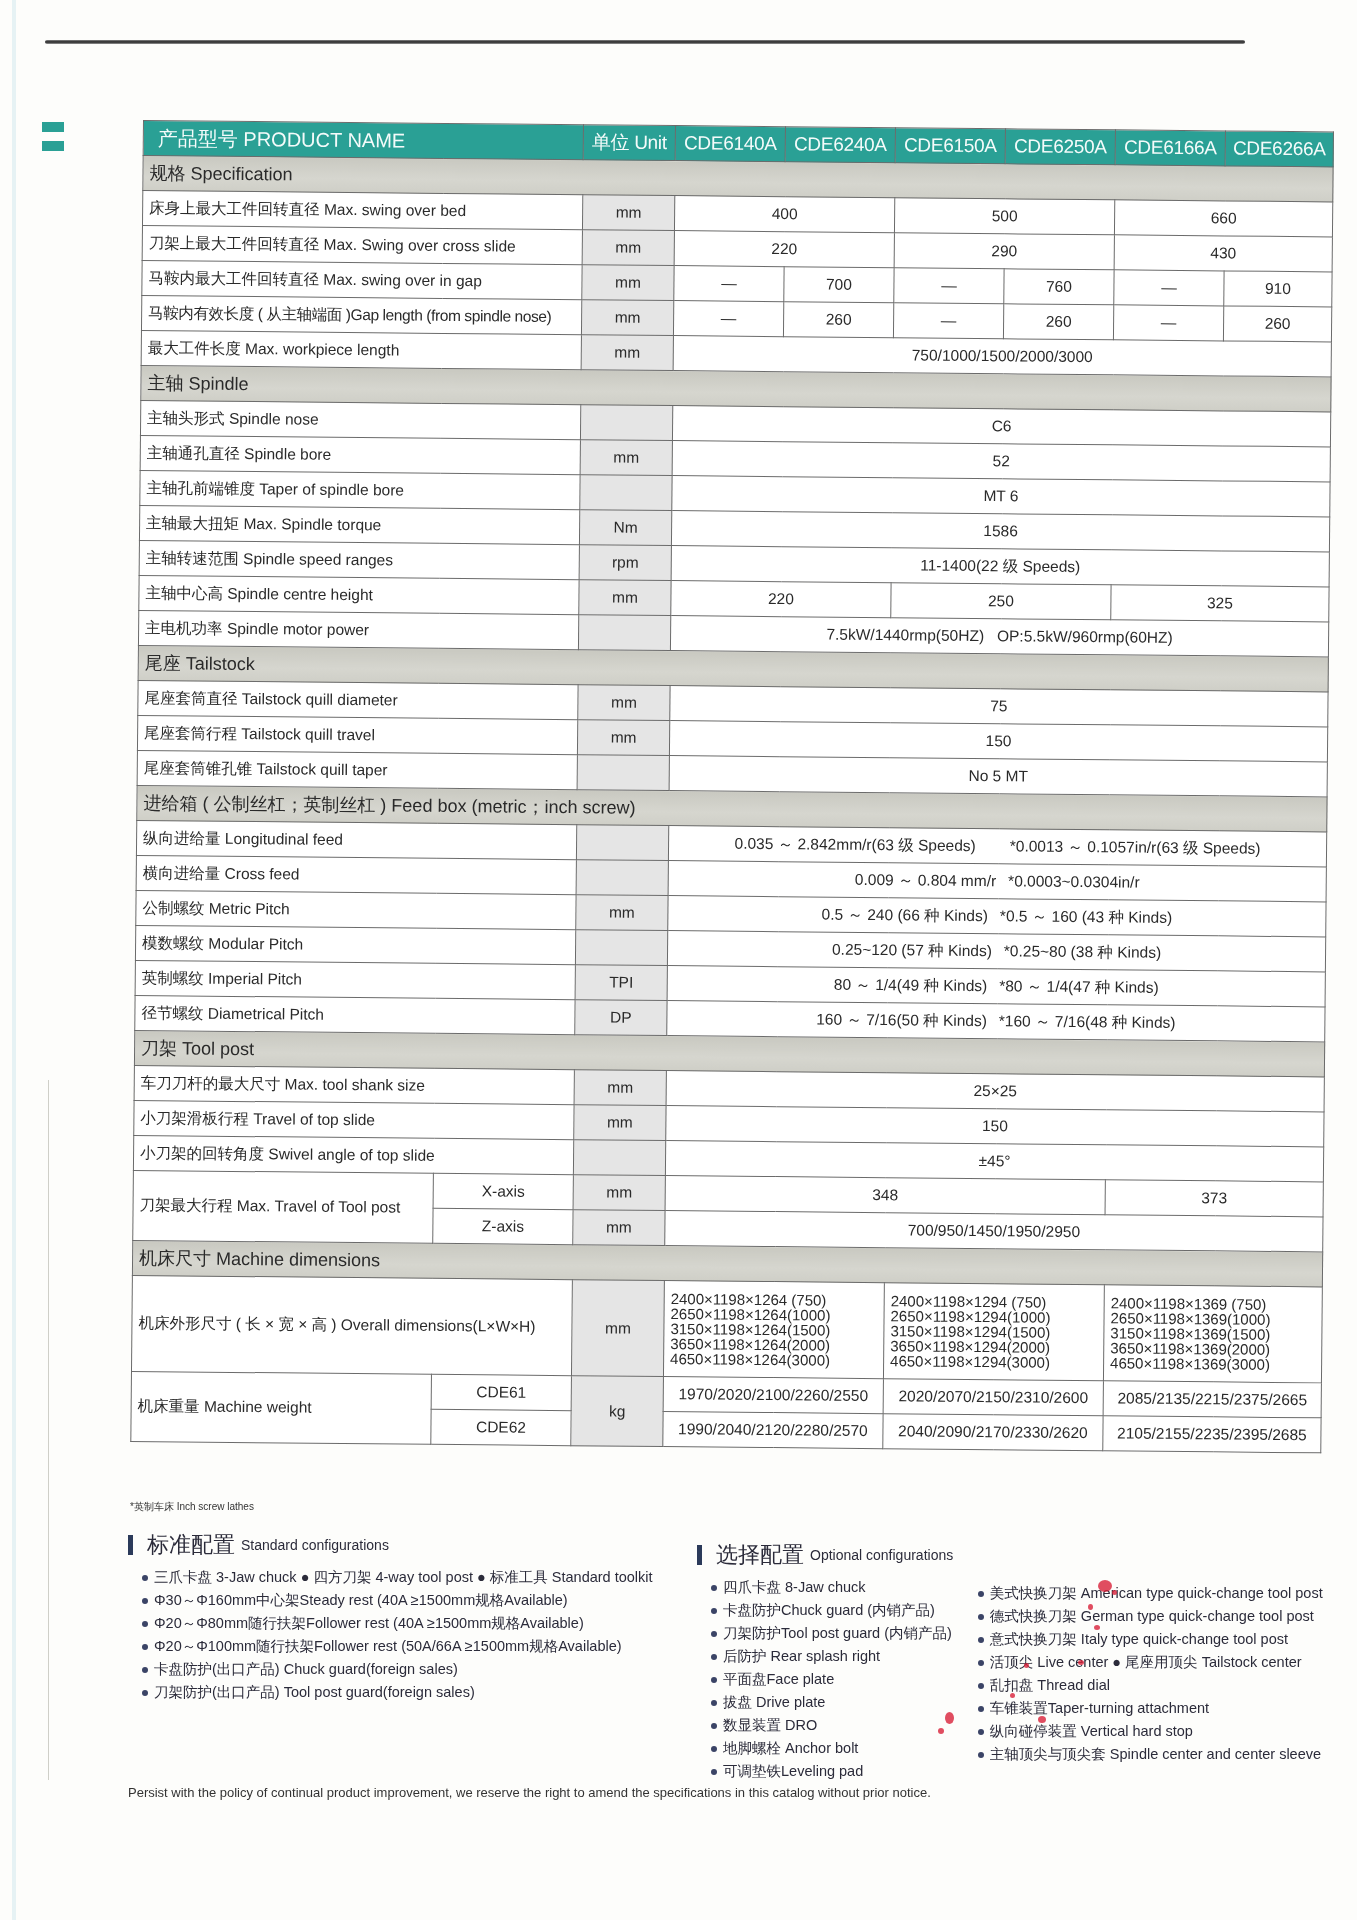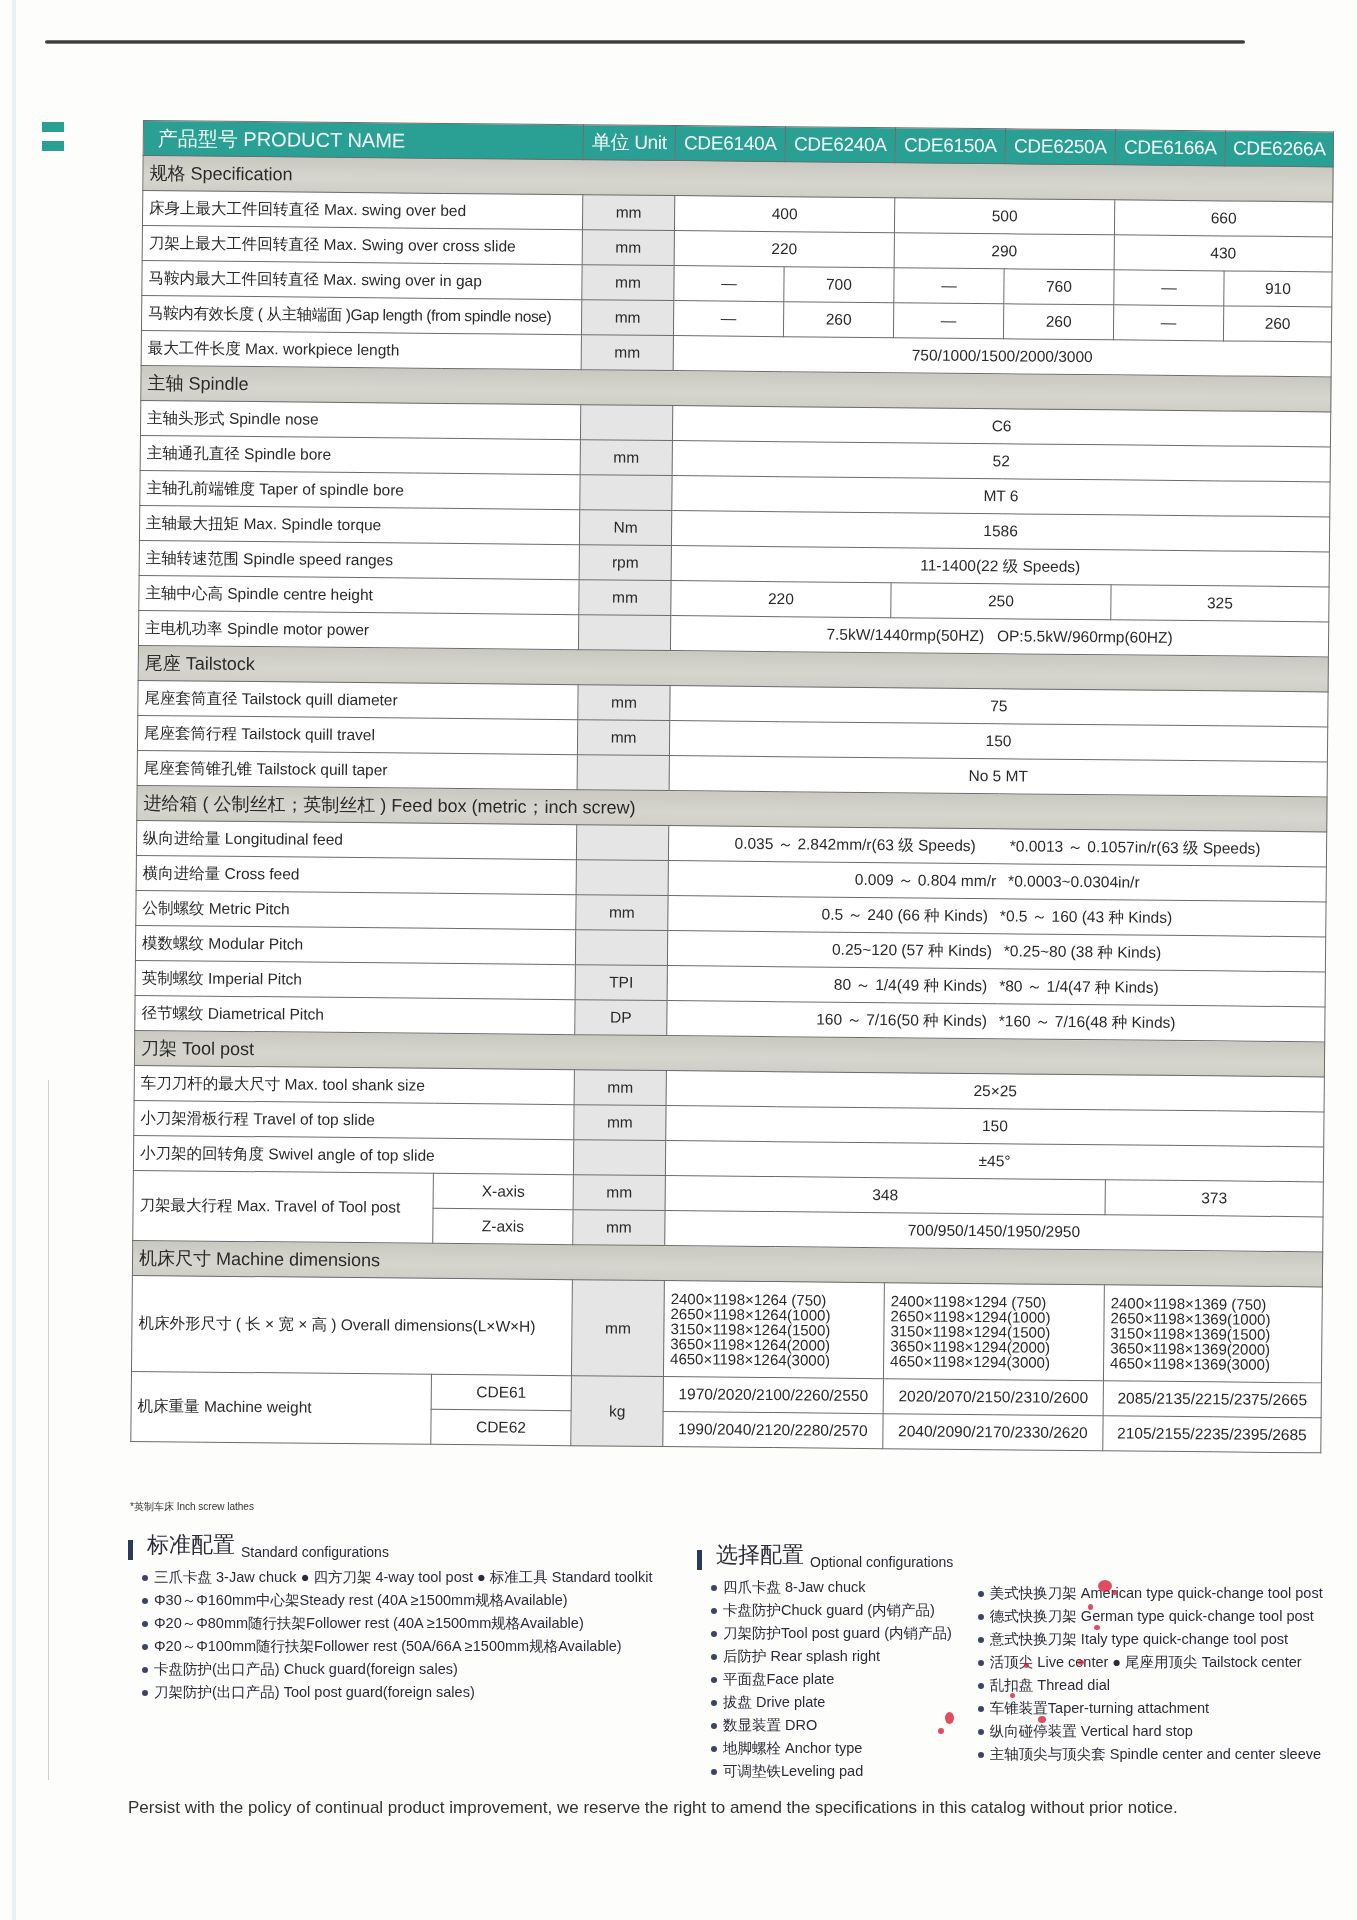--- a/index.html
+++ b/index.html
@@ -28,32 +28,32 @@
     padding-left:10px;
   }
   td.lbl { padding-left:10px; background:#fff; }
   td.unit { text-align:center; background:#e5e5e5; }
   td.val { text-align:center; background:#fff; }
   td.sub { text-align:center; background:#fff; }
   td.dims { font-size:15px; line-height:15px; padding:6px 8px 6px 20px; text-align:left; }
   .gap { display:inline-block; width:34px; }
   .footnote { position:absolute; left:130px; top:1500px; font-size:10px; color:#333; }
   .conf { position:absolute; font-size:14.5px; color:#2b2b3a; }
-  .conf h3 { margin:0 0 6px 0; font-weight:normal; font-size:22px; display:flex; align-items:flex-end; }
+  .conf h3 { margin:0 0 6px 0; font-weight:normal; font-size:22px; display:flex; align-items:center; }
   .conf h3 .bar { width:5px; height:20px; background:#2b3a5a; margin-right:14px; display:inline-block; }
   .conf h3 small { font-size:14px; margin-left:6px; }
   .conf ul { list-style:none; margin:0; padding:0 0 0 14px; }
   .conf li { height:23px; line-height:23px; white-space:nowrap; }
   .dot { display:inline-block; width:6px; height:6px; border-radius:50%; background:#3b4466; margin-right:6px; vertical-align:middle; }
   .opt-grid { display:flex; }
   .opt-grid ul.c2 { padding-left:26px; }
   .stain { position:absolute; border-radius:50%; background:#d8203a; opacity:0.8; }
   .note { position:absolute; left:128px; top:1778px; color:#333; }
   .note .zh { font-size:13.5px; }
-  .note .en { font-size:17px; margin-top:20px; }
+  .note .en { font-size:13px; margin-top:7px; }
 </style>
 </head>
 <body>
 
 <div class="left-edge"></div>
 <div class="top-rule"></div>
 <div class="fold-line"></div>
 <div class="mark" style="top:122px"></div>
 <div class="mark" style="top:141px"></div>
 
@@ -323,21 +323,21 @@
   </h3>
   <div class="opt-grid">
     <ul>
       <li><span class="dot"></span><span>四爪卡盘 8-Jaw chuck</span></li>
       <li><span class="dot"></span><span>卡盘防护Chuck guard (内销产品)</span></li>
       <li><span class="dot"></span><span>刀架防护Tool post guard (内销产品)</span></li>
       <li><span class="dot"></span><span>后防护 Rear splash right</span></li>
       <li><span class="dot"></span><span>平面盘Face plate</span></li>
       <li><span class="dot"></span><span>拔盘 Drive plate</span></li>
       <li><span class="dot"></span><span>数显装置 DRO</span></li>
-      <li><span class="dot"></span><span>地脚螺栓 Anchor type</span></li>
+      <li><span class="dot"></span><span>地脚螺栓 Anchor bolt</span></li>
       <li><span class="dot"></span><span>可调垫铁Leveling pad</span></li>
     </ul>
     <ul class="c2" style="margin-top:6px">
       <li><span class="dot"></span><span>美式快换刀架 American type quick-change tool post</span></li>
       <li><span class="dot"></span><span>德式快换刀架 German type quick-change tool post</span></li>
       <li><span class="dot"></span><span>意式快换刀架 Italy type quick-change tool post</span></li>
       <li><span class="dot"></span><span>活顶尖  Live center  ● 尾座用顶尖  Tailstock center</span></li>
       <li><span class="dot"></span><span>乱扣盘 Thread dial</span></li>
       <li><span class="dot"></span><span>车锥装置Taper-turning attachment</span></li>
       <li><span class="dot"></span><span>纵向碰停装置 Vertical hard stop</span></li>

